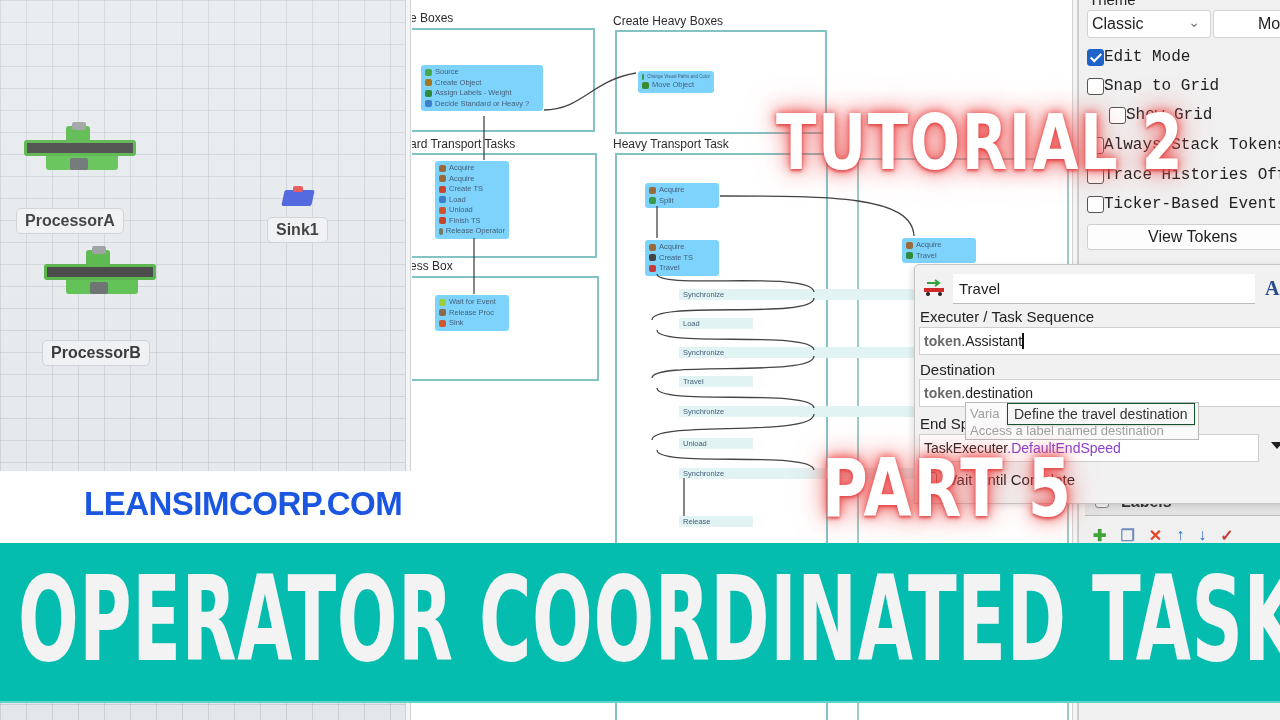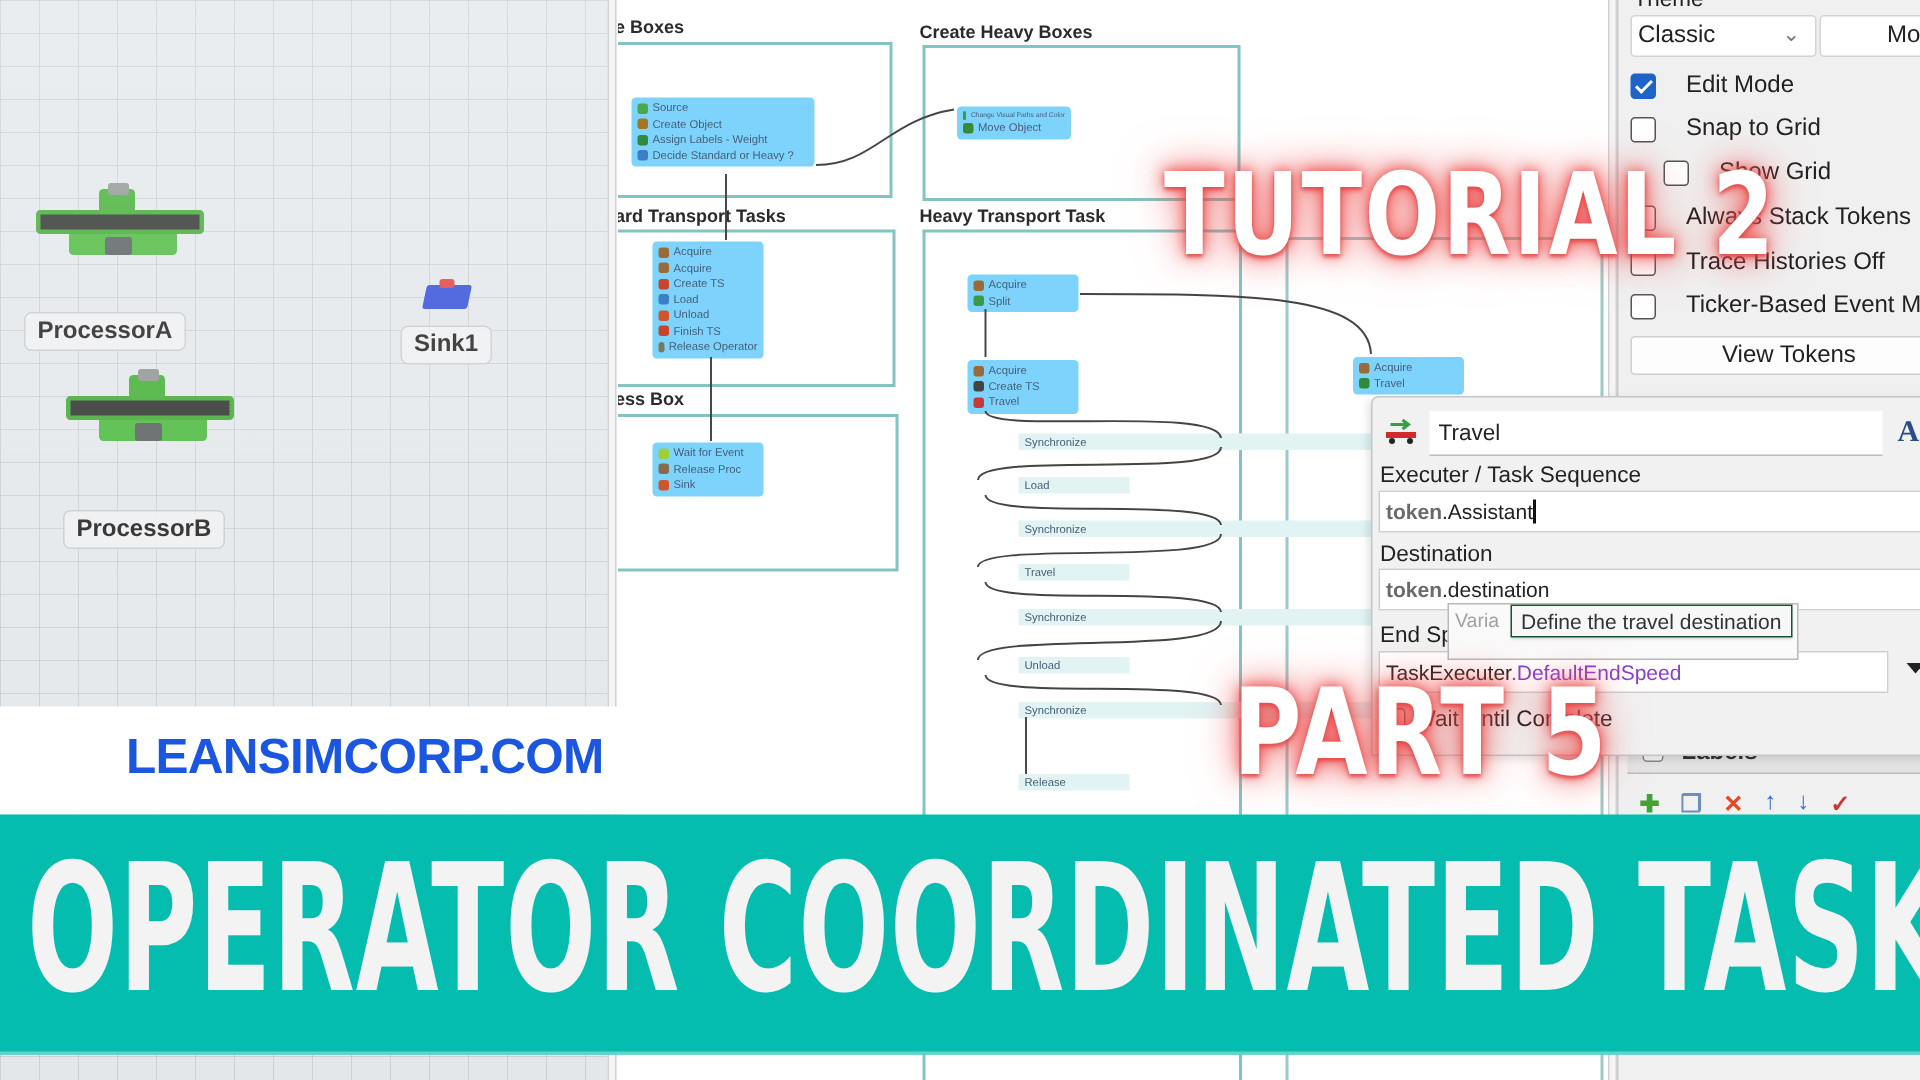--- a/index.html
+++ b/index.html
@@ -34,35 +34,35 @@
     position: absolute; padding: 3px 8px; background: rgba(238,240,242,0.9);
     border: 1px solid #c7ccd0; border-radius: 5px;
     font-family: "Liberation Sans", sans-serif; font-weight: bold; font-size: 16px; color: #1c1c1c;
   }
   .sink { position: absolute; width: 32px; height: 22px; }
   .sink .b { position:absolute; left:0; top:4px; width:30px; height:16px; background:#2e49d8; transform: skewX(-12deg); border-radius:2px; }
   .sink .r { position:absolute; left:10px; top:0; width:10px; height:6px; background:#e23a3a; border-radius:2px; }
 
   
   #flow { position: absolute; left: 412px; top: 0; width: 666px; height: 720px; background: #ffffff; overflow: hidden; }
-  .pf-title { position: absolute; font-size: 12px; color: #2b2b2b; white-space: nowrap; font-weight: bold; }
+  .pf-title { position: absolute; font-size: 12px; color: #2b2b2b; white-space: nowrap; }
   .pf-box { position: absolute; border: 2px solid #84c3c3; background: #fff; }
   .block { position: absolute; background: #7dd3fc; border-radius: 3px; padding: 2px 4px; }
   .act { display: flex; align-items: center; gap: 3px; font-size: 7.5px; color: #46607a; line-height: 10.5px; white-space: nowrap; }
   .act .ic { display: inline-block; width: 7px; height: 7px; border-radius: 2px; }
   .wide-row { position: absolute; background: #e1f3f3; height: 11px; font-size: 7.5px; color: #46607a; padding-left: 4px; line-height: 11px; white-space: nowrap; margin-left: 34px; }
   svg.links { position: absolute; left: 0; top: 0; width: 666px; height: 720px; pointer-events: none; }
 
   
   #props { position: absolute; left: 1078px; top: 0; width: 202px; height: 720px; background: #f0f0f0; border-left: 1px solid #c9c9c9; }
   .theme-select { position: absolute; left: 8px; top: 10px; width: 124px; height: 28px; background: #fff; border: 1px solid #d3d3d3; border-radius: 3px; font-size: 16px; color: #222; padding: 4px 0 0 4px; }
   .theme-select .chev { position: absolute; right: 10px; top: 3px; font-size: 14px; color: #777; }
   .mo-button { position: absolute; left: 134px; top: 10px; width: 80px; height: 28px; background: #fff; border: 1px solid #d3d3d3; border-radius: 3px; font-size: 16px; color: #222; padding: 4px 0 0 44px; overflow: hidden; white-space: nowrap; }
   .theme-label { position:absolute; left: 10px; top: -9px; font-size: 15px; color:#222; }
-  .cb-row { position: absolute; left: 8px; display: flex; align-items: center; gap: 20px; font-size: 16px; color: #222; white-space: nowrap; }
+  .cb-row { position: absolute; left: 8px; display: flex; align-items: center; gap: 0; font-size: 16px; color: #222; white-space: nowrap; font-family: Liberation Mono, monospace; }
   .cb { width: 17px; height: 17px; border: 1.5px solid #555; border-radius: 3px; background: #fff; position: relative; }
   .cb.on { background: #1f63c9; border-color: #1f63c9; }
   .cb.on::after { content: ""; position: absolute; left: 5px; top: 1px; width: 4px; height: 9px; border: solid #fff; border-width: 0 2px 2px 0; transform: rotate(45deg); }
   .view-tokens { position: absolute; left: 8px; top: 224px; width: 210px; height: 26px; background: #fdfdfd; border: 1px solid #cfcfcf; border-radius: 3px; font-size: 16px; color: #222; padding: 3px 0 0 60px; white-space: nowrap; }
   .labels-header { position:absolute; left: 6px; top: 488px; width: 210px; height: 28px; background: #e3e3e3; border-bottom: 1px solid #bbb; font-weight: bold; font-size: 16px; color:#333; padding: 5px 0 0 36px; }
   .labels-header .minus { position:absolute; left:10px; top:6px; width:14px; height:14px; border:1px solid #888; border-radius:3px; background:#f5f5f5; }
   .labels-header .minus::after { content:""; position:absolute; left:3px; top:6px; width:6px; height:1px; background:#555; }
   .tool-row { position:absolute; left: 14px; top: 526px; display:flex; gap: 14px; font-size: 16px; font-weight: bold; }
 
   
@@ -352,20 +352,21 @@
   </div>
 
   <div class="pp-label" style="top:150px;">End Sp</div>
   <div class="pp-field" style="top:169px;width:340px;">
     <span class="id">TaskExecuter</span><span class="purple">.DefaultEndSpeed</span>
   </div>
   <div class="dd-arrow"></div>
 
   <div class="tooltip1">
     <div>Varia</div>
+    <div>Access a label named destination</div>
   </div>
   <div class="tooltip2">Define the travel destination</div>
 
   <div class="pp-check">
     <span class="cb2"></span>
     <span>Wait Until Complete</span>
   </div>
 </div>
 
 <div class="glow-text" style="left:776px;top:98px;font-size:76px;">TUTORIAL 2</div>

